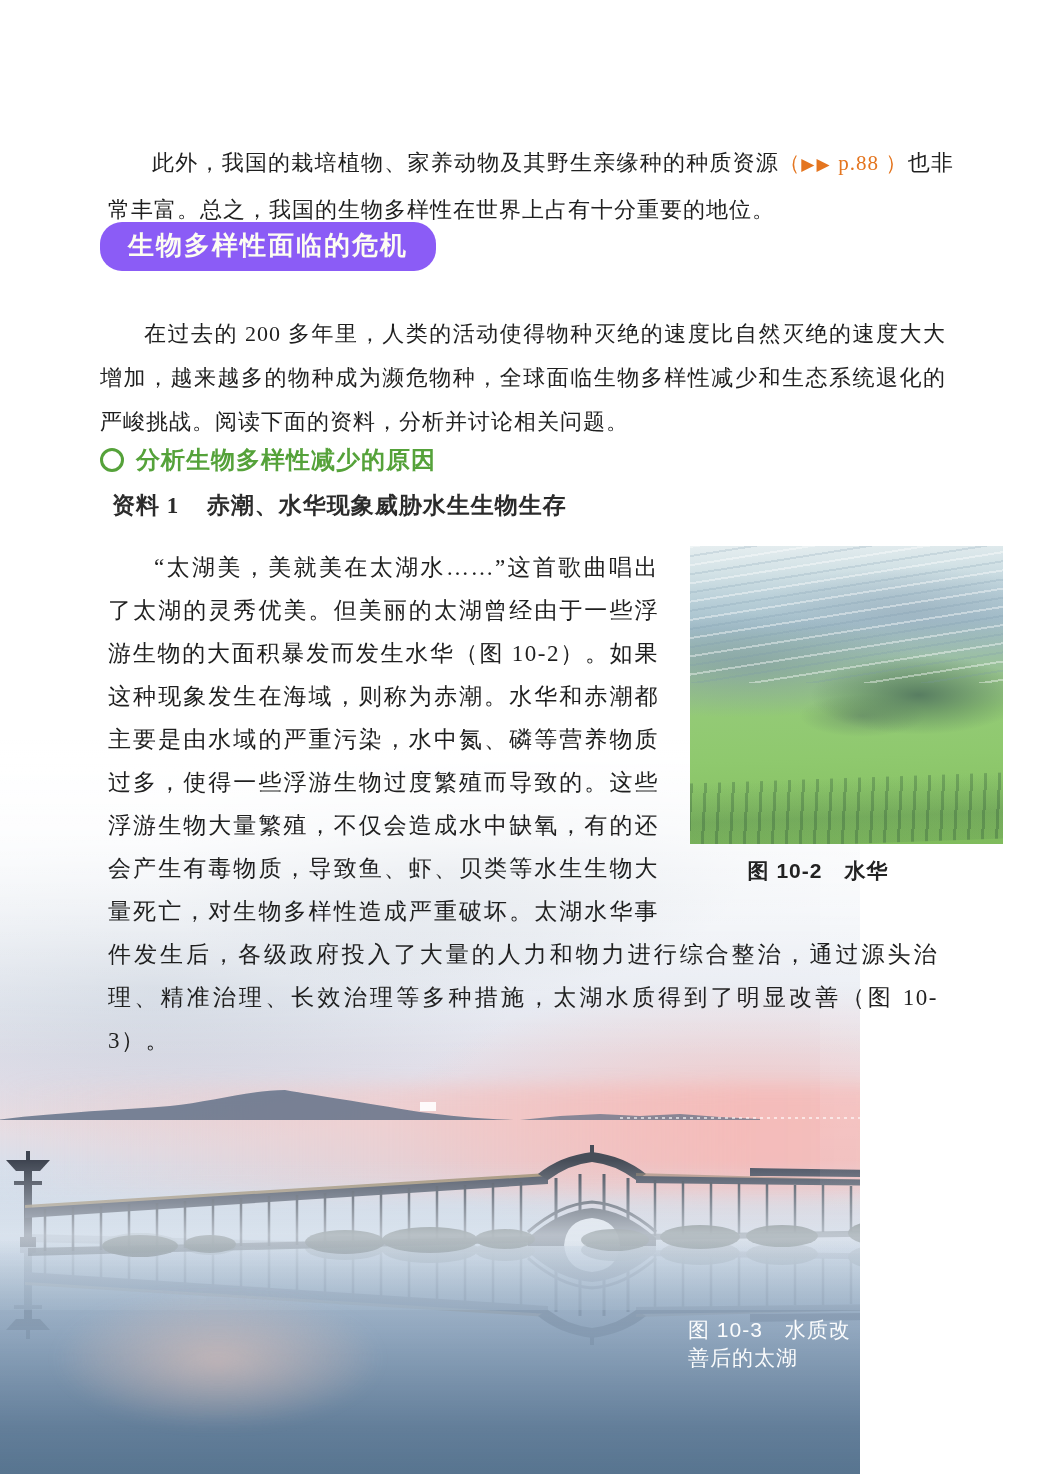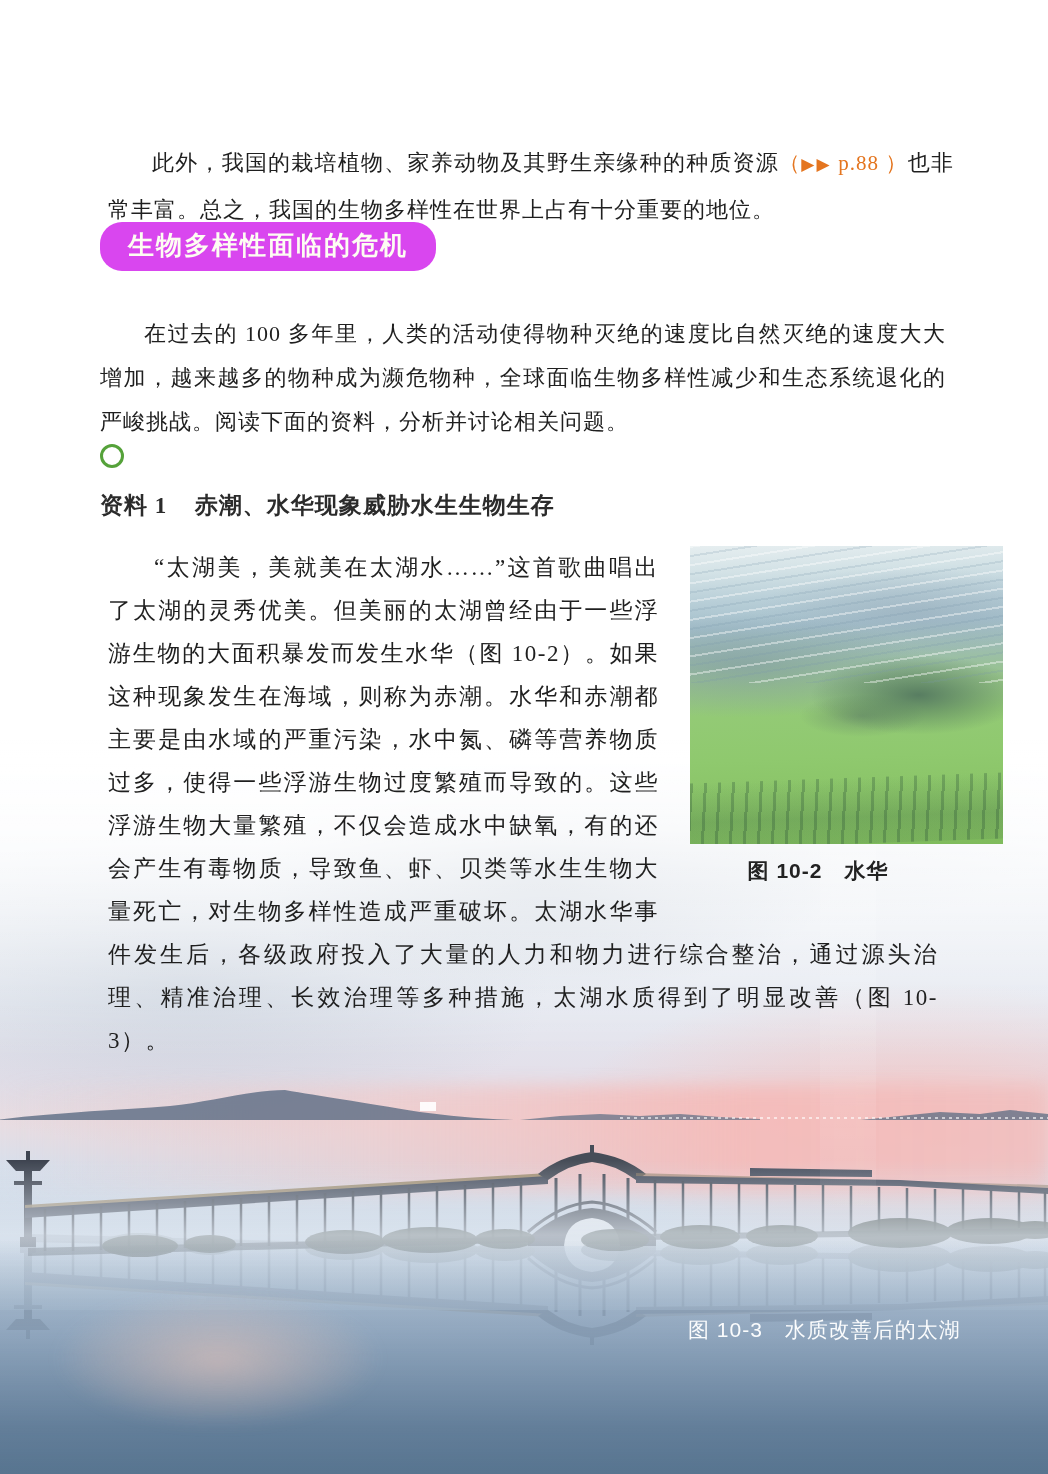--- a/index.html
+++ b/index.html
@@ -1,20 +1,20 @@
 <!DOCTYPE html>
 <html><head>
 <meta charset="utf-8">
 <style>
   html,body{margin:0;padding:0;}
   body{width:1048px;height:1474px;position:relative;background:#ffffff;overflow:hidden;
        font-family:"Liberation Serif","DejaVu Serif",serif;color:#1f1f1f;}
 
   
-  .photo{position:absolute;left:0;top:740px;width:1048px;height:734px;z-index:0;overflow:hidden;}
+  .photo{position:absolute;left:0;top:740px;width:860px;height:734px;z-index:0;overflow:hidden;}
   .sky{position:absolute;inset:0;
     background:
       radial-gradient(ellipse 420px 180px at 52% 18%, rgba(165,178,194,.55), transparent 70%),
       radial-gradient(ellipse 500px 220px at 18% 34%, rgba(178,190,204,.45), transparent 72%),
       radial-gradient(ellipse 360px 160px at 78% 10%, rgba(190,200,212,.40), transparent 70%),
       radial-gradient(ellipse 520px 200px at 88% 52%, rgba(246,196,192,.85), transparent 70%),
       linear-gradient(180deg,#f1f3f7 0%,#e9edf3 22%,#e2e6ef 36%,#e4e0ea 46%,#e9dde2 52%,#d8e0ec 58%,#c8d5e4 66%,#bccbdc 78%,#b1c2d5 100%);}
   .pink-band{position:absolute;left:0;top:345px;width:1048px;height:110px;filter:blur(9px);
     background:linear-gradient(90deg, rgba(242,203,201,0) 0%, rgba(242,196,194,.5) 35%, rgba(244,186,184,.9) 72%, rgba(240,190,190,.85) 100%);}
   .scene{position:absolute;left:0;top:300px;width:1048px;height:434px;}
@@ -30,30 +30,30 @@
     background:linear-gradient(180deg,#ffffff 0%, rgba(255,255,255,.85) 28%, rgba(255,255,255,.45) 62%, rgba(255,255,255,0) 100%);}
   .caption3{position:absolute;left:688px;top:576px;font-family:"Liberation Sans","DejaVu Sans",sans-serif;
     font-size:21px;letter-spacing:1px;color:rgba(255,255,255,.96);}
 
   
   .content{position:absolute;left:100px;top:0;width:846px;z-index:2;}
   .p1{position:absolute;top:118px;left:8px;width:846px;font-size:22px;line-height:45px;
       letter-spacing:1px;text-align:justify;text-indent:2em;}
   .ref{color:#e4751f;white-space:nowrap;font-size:21px;}
   .ref .tri{font-size:17px;letter-spacing:2px;}
-  .crisis{position:absolute;top:222px;left:0;display:inline-block;background:#d946ef;color:#fdfdf2;
+  .crisis{position:absolute;top:222px;left:0;display:inline-block;background:#8b5cf6;color:#fdfdf2;
       font-family:"Liberation Sans","DejaVu Sans",sans-serif;font-weight:bold;font-size:26px;
       padding:6px 28px 8px 28px;border-radius:22px;letter-spacing:2px;}
   .p2{position:absolute;top:290px;left:0;width:846px;font-size:22px;line-height:44px;
       letter-spacing:1px;text-align:justify;text-indent:2em;}
   .activity{position:absolute;top:444px;left:0;font-family:"Liberation Sans","DejaVu Sans",sans-serif;
       font-weight:bold;font-size:24px;color:#55a23a;letter-spacing:1px;display:flex;align-items:center;}
   .ring{display:inline-block;width:18px;height:18px;border:3px solid #55a23a;border-radius:50%;
       margin-right:12px;background:transparent;}
-  .material-h{position:absolute;top:490px;left:0;font-weight:bold;font-size:23px;color:#2b2b2b;letter-spacing:1px;}
+  .material-h{position:absolute;top:490px;left:12px;font-weight:bold;font-size:23px;color:#2b2b2b;letter-spacing:1px;}
   .material-h .gap{display:inline-block;width:1.2em;}
   .para3-block{position:absolute;top:538px;left:0;width:846px;}
   .para3-block figure{float:right;width:256px;margin:8px 0 10px 31px;padding:0;}
   .para3{margin:8px;font-size:23px;line-height:43px;letter-spacing:1.5px;text-align:justify;text-indent:2em;}
   .figcap{margin-top:13px;text-align:center;font-family:"Liberation Sans","DejaVu Sans",sans-serif;
       font-weight:bold;font-size:21px;color:#222;letter-spacing:1px;}
 
   
   .bloom{width:313px;height:298px;position:relative;overflow:hidden;
     background:
@@ -137,24 +137,25 @@
 
   <div class="caption3">图 10-3　水质改善后的太湖</div>
 </div>
 
 <div class="content">
 
   <p class="p1"><span>此外，我国的栽培植物、家养动物及其野生亲缘种的种质资源</span><span class="ref"><span>（</span><span class="tri">▶▶</span><span> p.88 </span><span>）</span></span><span>也非常丰富。总之，我国的生物多样性在世界上占有十分重要的地位。</span></p>
 
   <div class="crisis">生物多样性面临的危机</div>
 
-  <p class="p2">在过去的 100 多年里，人类的活动使得物种灭绝的速度比自然灭绝的速度大大增加，越来越多的物种成为濒危物种，全球面临生物多样性减少和生态系统退化的严峻挑战。阅读下面的资料，分析并讨论相关问题。</p>
+  <p class="p2">在过去的 200 多年里，人类的活动使得物种灭绝的速度比自然灭绝的速度大大增加，越来越多的物种成为濒危物种，全球面临生物多样性减少和生态系统退化的严峻挑战。阅读下面的资料，分析并讨论相关问题。</p>
 
   <div class="activity">
     <span class="ring"></span>
+    <span>分析生物多样性减少的原因</span>
   </div>
 
   <div class="material-h">
     <span>资料 1</span><span class="gap"></span><span>赤潮、水华现象威胁水生生物生存</span>
   </div>
 
   <div class="para3-block">
     <figure>
       <div class="bloom"></div>
       <figcaption class="figcap">图 10-2　水华</figcaption>

